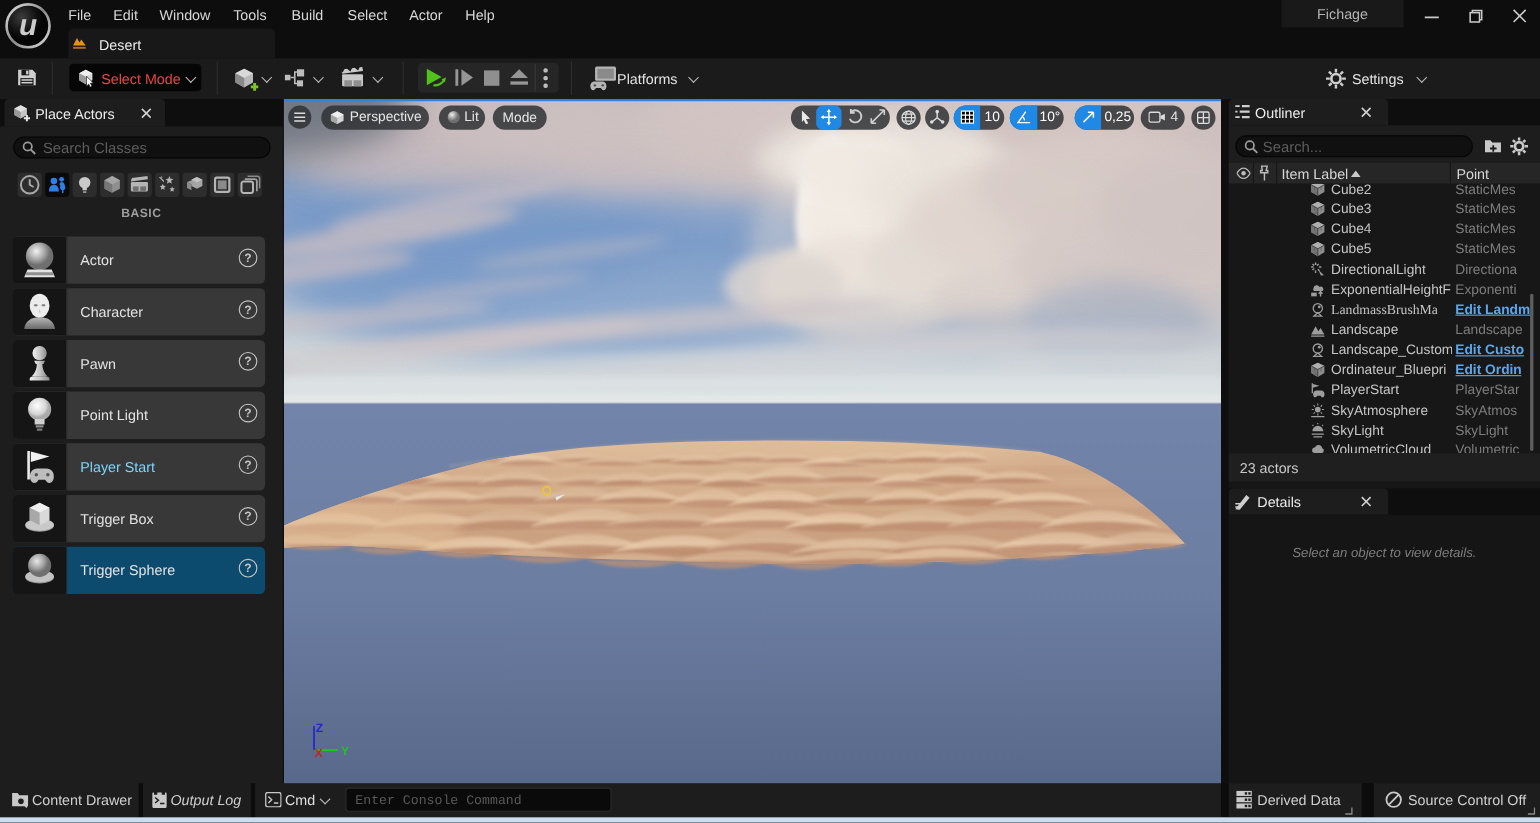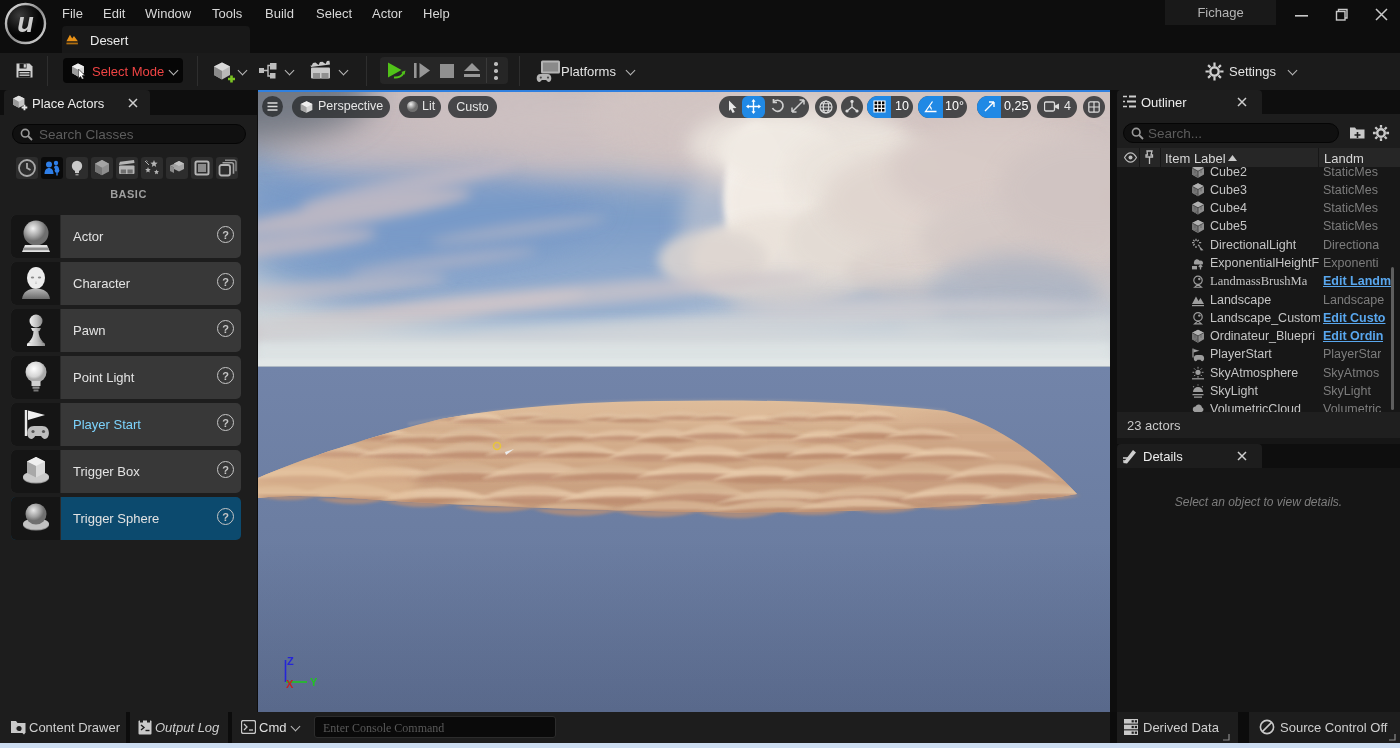--- a/index.html
+++ b/index.html
@@ -628,21 +628,21 @@
       <svg style="position:absolute;left:148px;top:10px;" width="13" height="13" viewBox="0 0 13 13">
         <defs>
           <radialGradient id="litg" cx="35%" cy="30%">
             <stop offset="0%" stop-color="#f0f0f0"></stop>
             <stop offset="100%" stop-color="#707070"></stop>
           </radialGradient>
         </defs>
         <circle cx="6.5" cy="6.5" r="5.5" fill="url(#litg)"></circle>
       </svg>
       <div style="position:absolute;left:164px;top:9px;color:#e6e6e6;font-size:12.5px;">Lit</div>
-      <div style="position:absolute;height:22px;background:rgba(47,49,52,0.85);border-radius:11px;color:#e6e6e6;font-size:12.5px;left:190px;top:6px;width:49px;text-align:center;line-height:22px;">Custo</div>
+      <div style="position:absolute;height:22px;background:rgba(47,49,52,0.85);border-radius:11px;color:#e6e6e6;font-size:12.5px;left:190px;top:6px;width:49px;text-align:center;line-height:22px;">Mode</div>
       <div style="position:absolute;height:22px;background:rgba(47,49,52,0.85);border-radius:11px;color:#e6e6e6;font-size:12.5px;left:461px;top:6px;width:90px;"></div>
       <svg style="position:absolute;left:468px;top:10px;" width="13" height="13" viewBox="0 0 13 13">
         <path d="M3 0.5 L10.5 8 L6.7 8.2 L8.8 12 L6.6 13 L4.7 9.2 L3 11 Z" fill="#e8e8e8"></path>
       </svg>
       <div style="position:absolute;left:484px;top:6px;width:23px;height:22px;background:#2089e5;border-radius:6px;"></div>
       <svg style="position:absolute;left:488px;top:9px;" width="15" height="15" viewBox="0 0 15 15">
         <g stroke="#fff" stroke-width="1.4">
           <path d="M7.5 1 V14 M1 7.5 H14"></path>
         </g>
         <g fill="#fff">
@@ -756,21 +756,21 @@
 <path d="M0.5 5.5 C2.5 2 4.5 0.8 6.5 0.8 C8.5 0.8 10.5 2 12.5 5.5 C10.5 9 8.5 10.2 6.5 10.2 C4.5 10.2 2.5 9 0.5 5.5 Z" fill="none" stroke="#bdbdbd" stroke-width="1.2"></path>
 <circle cx="6.5" cy="5.5" r="2" fill="#bdbdbd"></circle>
 </svg>
 <svg class="abs" style="left:1145px;top:150px;" width="9" height="15" viewBox="0 0 9 15">
 <path d="M2 1 h5 l-1 4 h1.5 l0 2 h-6.5 l0 -2 h1.5 z M4.5 7 v7" stroke="#bdbdbd" stroke-width="1.3" fill="none"></path>
 </svg>
 <div class="abs txt" style="left:1165px;top:151px;color:#d6d6d6;">Item Label</div>
 <svg class="abs" style="left:1228px;top:155px;" width="9" height="6" viewBox="0 0 9 6">
       <path d="M4.5 0 L9 6 L0 6 Z" fill="#c9c9c9"></path>
     </svg>
-<div class="abs txt" style="left:1324px;top:151px;color:#d6d6d6;">Landm</div>
+<div class="abs txt" style="left:1324px;top:151px;color:#d6d6d6;">Point</div>
 
 <div class="abs" style="left:1117px;top:167px;width:283px;height:245px;overflow:hidden;background:#171717;">
 <svg class="abs" style="left:0;top:0;" width="283" height="245" viewBox="0 0 283 245">
         <g transform="translate(74,-2.5)">
           <path d="M7 0.5 L13 3.5 L13 10 L7 13.5 L1 10 L1 3.5 Z" fill="#8d8d8d"></path>
           <path d="M7 0.5 L13 3.5 L7 6.7 L1 3.5 Z" fill="#b0b0b0"></path>
           <path d="M7 6.7 V13.5 L1 10 V3.5 Z" fill="#757575"></path>
           <path d="M1 3.5 L7 6.7 L13 3.5 M7 6.7 V13.5" stroke="#3a3a3a" stroke-width="0.8" fill="none"></path>
           <path d="M4 5.2 L4 8.6 M10 5.2 L10 8.6 M3.8 11.6 L7 10" stroke="#5a5a5a" stroke-width="0.7"></path>
         </g>
@@ -923,21 +923,21 @@
 
 <svg class="abs" style="left:241px;top:720px;" width="15" height="14" viewBox="0 0 15 14">
 <rect x="0.5" y="0.5" width="14" height="13" rx="2" fill="none" stroke="#c9c9c9" stroke-width="1.3"></rect>
 <path d="M3 4 l3 3 -3 3" stroke="#c9c9c9" stroke-width="1.3" fill="none"></path>
 <path d="M8 10 h4" stroke="#c9c9c9" stroke-width="1.3"></path>
 </svg>
 <div class="abs txt" style="left:259px;top:720px;color:#e0e0e0;">Cmd</div>
 <span class="abs chev" style="left:292px;top:723px;"></span>
 
 <div class="abs" style="left:314px;top:716px;width:242px;height:22px;background:#0a0a0a;border:1px solid #2c2c2c;border-radius:3px;"></div>
-<div class="abs" style="left:323px;top:721px;color:#595959;font-size:12px;font-family:Liberation Serif, serif;white-space:nowrap;">Enter Console Command</div>
+<div class="abs" style="left:323px;top:721px;color:#595959;font-size:12px;font-family:Liberation Mono, monospace;white-space:nowrap;">Enter Console Command</div>
 
 <svg class="abs" style="left:1123px;top:718px;" width="16" height="18" viewBox="0 0 16 18">
 <g fill="#c9c9c9">
         <rect x="1" y="1" width="14" height="4.6"></rect>
         <rect x="1" y="6.7" width="14" height="4.6"></rect>
         <rect x="1" y="12.4" width="14" height="4.6"></rect>
       </g>
 <g fill="#1d1d1d">
         <rect x="8.6" y="2.2" width="2.2" height="2.2"></rect>
         <rect x="11.8" y="2.2" width="2.2" height="2.2"></rect>

